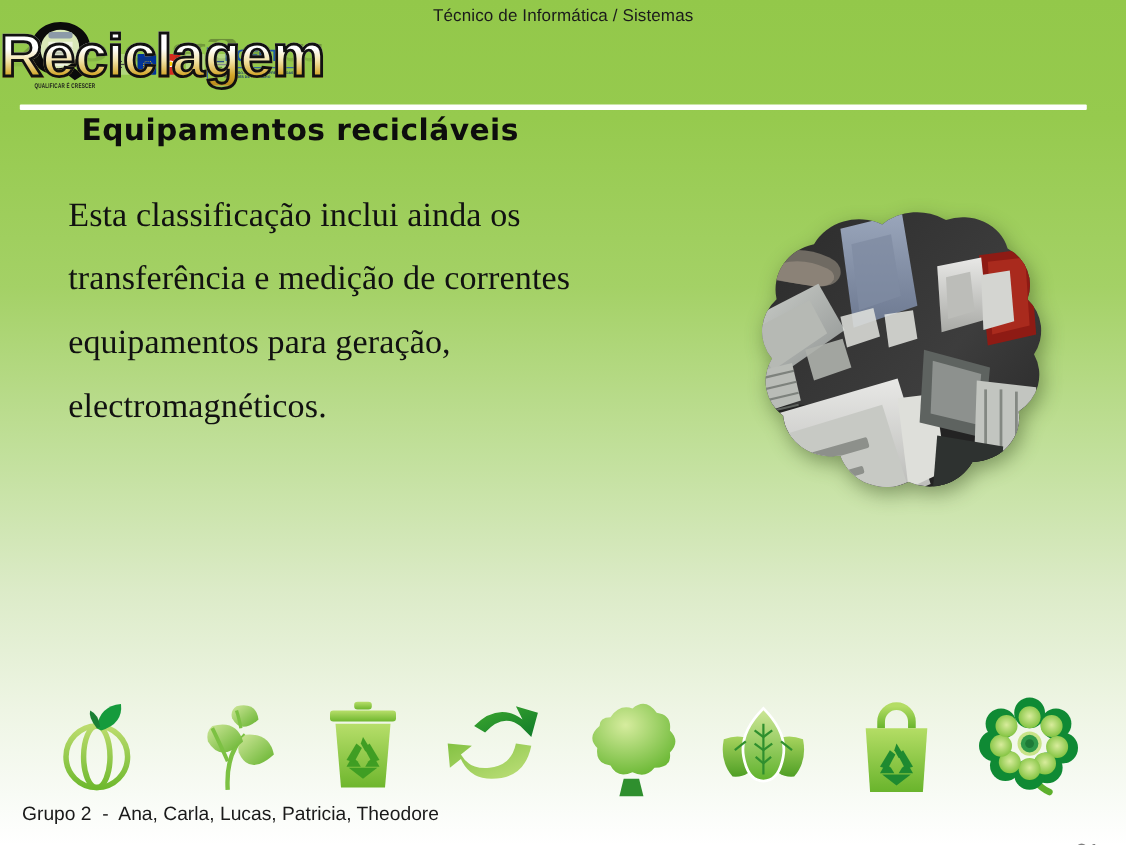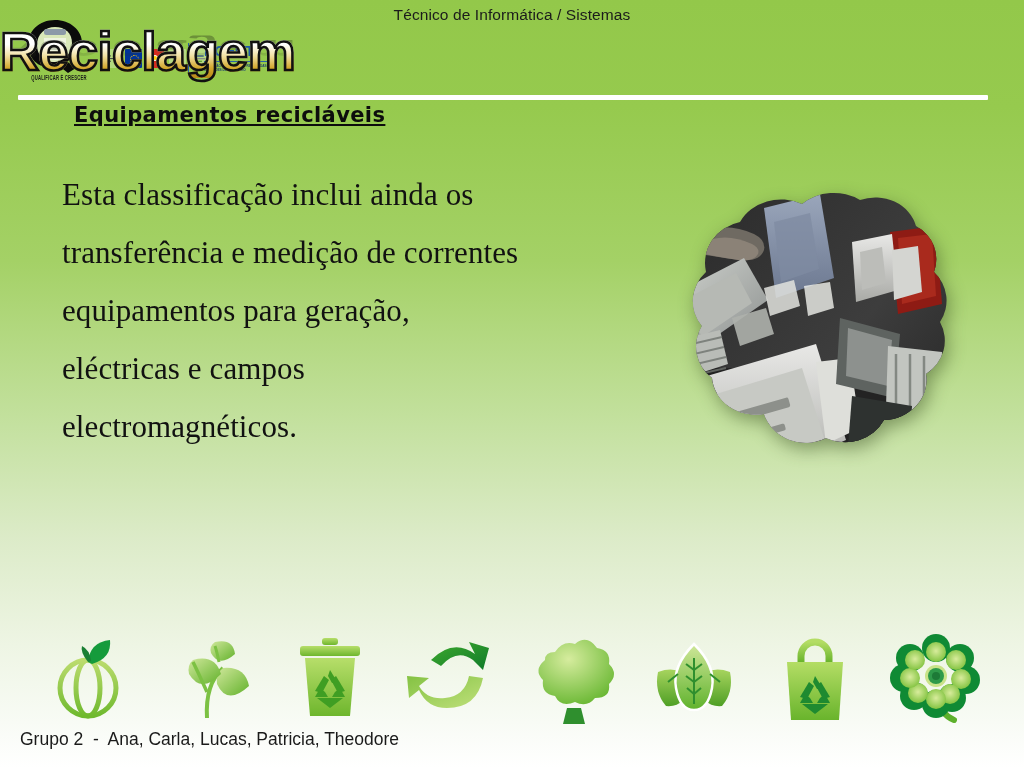--- a/index.html
+++ b/index.html
@@ -205,25 +205,24 @@
     background: #ffffff;
     border-radius: 1px;
   }
 
   
   #subtitle {
     position: absolute;
     left: 74px;
     top: 103px;
     font-family: "DejaVu Sans", sans-serif;
-    font-size: 21px;
+    font-size: 27px;
     font-weight: bold;
     color: #0d0d0d;
     letter-spacing: 0.4px;
-    text-decoration: underline;
   }
 
   #body-text {
     position: absolute;
     left: 62px;
     top: 166px;
     width: 600px;
     font-family: Liberation Serif, serif;
     font-size: 31px;
     color: #111111;
@@ -326,21 +325,20 @@
   </div>
 
   <div id="header-rule"></div>
 
   <div id="subtitle">Equipamentos recicláveis</div>
 
   <div id="body-text">
     <p>Esta classificação inclui ainda os</p>
     <p>transferência e medição de correntes</p>
     <p>equipamentos para geração,</p>
-    <p>eléctricas e campos</p>
     <p>electromagnéticos.</p>
   </div>
 
   <div id="photo">
     <svg viewBox="0 0 318 374">
       <defs>
         <clipPath id="cloudClip">
           <path d="M96 54 a46 42 0 0 1 62 -18 a46 40 0 0 1 58 -4 a42 38 0 0 1 56 26
                    a40 38 0 0 1 18 46 a42 40 0 0 1 6 50 a42 40 0 0 1 -14 52
                    a44 40 0 0 1 -42 46 a44 42 0 0 1 -58 18 a44 42 0 0 1 -62 -24

